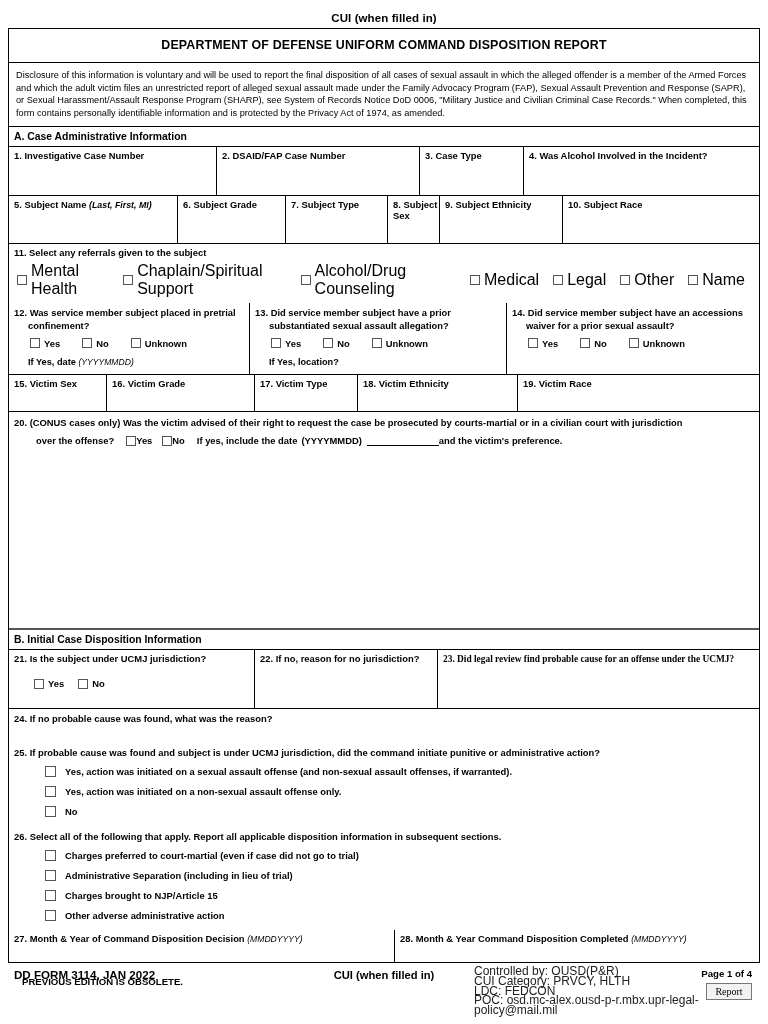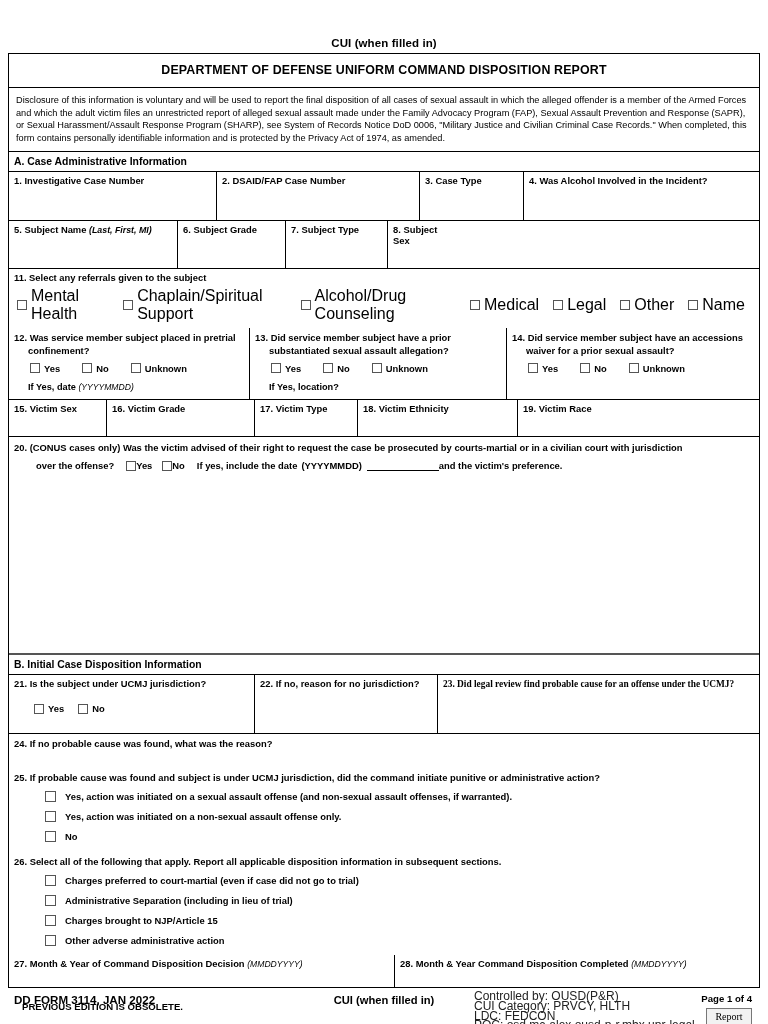--- a/index.html
+++ b/index.html
@@ -7,21 +7,20 @@
     margin: 0; padding: 0;
     background: #ffffff;
     width: 768px; height: 1024px;
     font-family: "Liberation Sans", sans-serif;
     color: #000000;
   }
   .page {
     position: relative;
     width: 768px; height: 744px;
     padding: 7px 8px;
-    margin-top: 25px;
   }
 
   
   .cui-top {
     text-align: center;
     font-size: 11.5px;
     font-weight: bold;
     padding: 5px 0 4px 0;
     letter-spacing: 0.1px;
   }
@@ -198,20 +197,26 @@
       </div>
       <div class="cell" style="width:108px;height:47px;">
         <span>6. Subject Grade</span>
       </div>
       <div class="cell" style="width:102px;height:47px;">
         <span>7. Subject Type</span>
       </div>
       <div class="cell" style="width:52px;height:47px;">
         <span>8. Subject Sex</span>
       </div>
+      <div class="cell" style="width:123px;height:47px;">
+        <span>9. Subject Ethnicity</span>
+      </div>
+      <div class="cell" style="width:195px;height:47px;">
+        <span>10. Subject Race</span>
+      </div>
     </div>
 
     <div class="bb">
       <div class="q11-head">11. Select any referrals given to the subject</div>
       <div class="q11-boxes">
         <div class="cbitem">
           <span class="cb"></span>
           <span>Mental Health</span>
         </div>
         <div class="cbitem">

